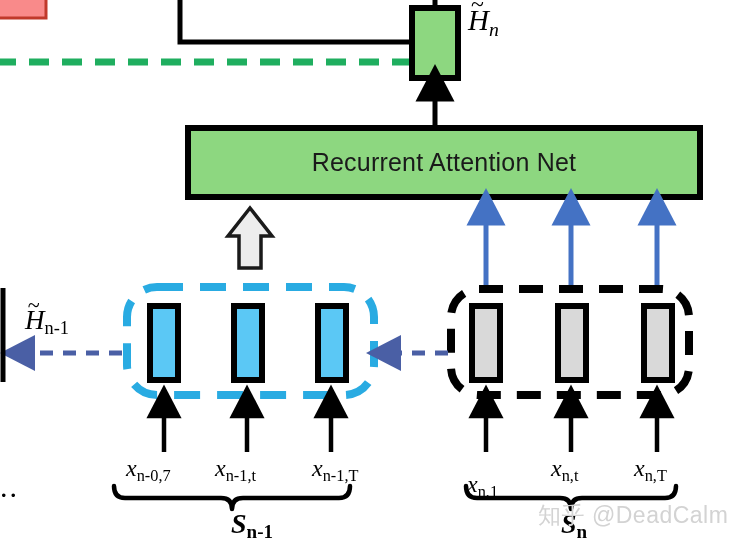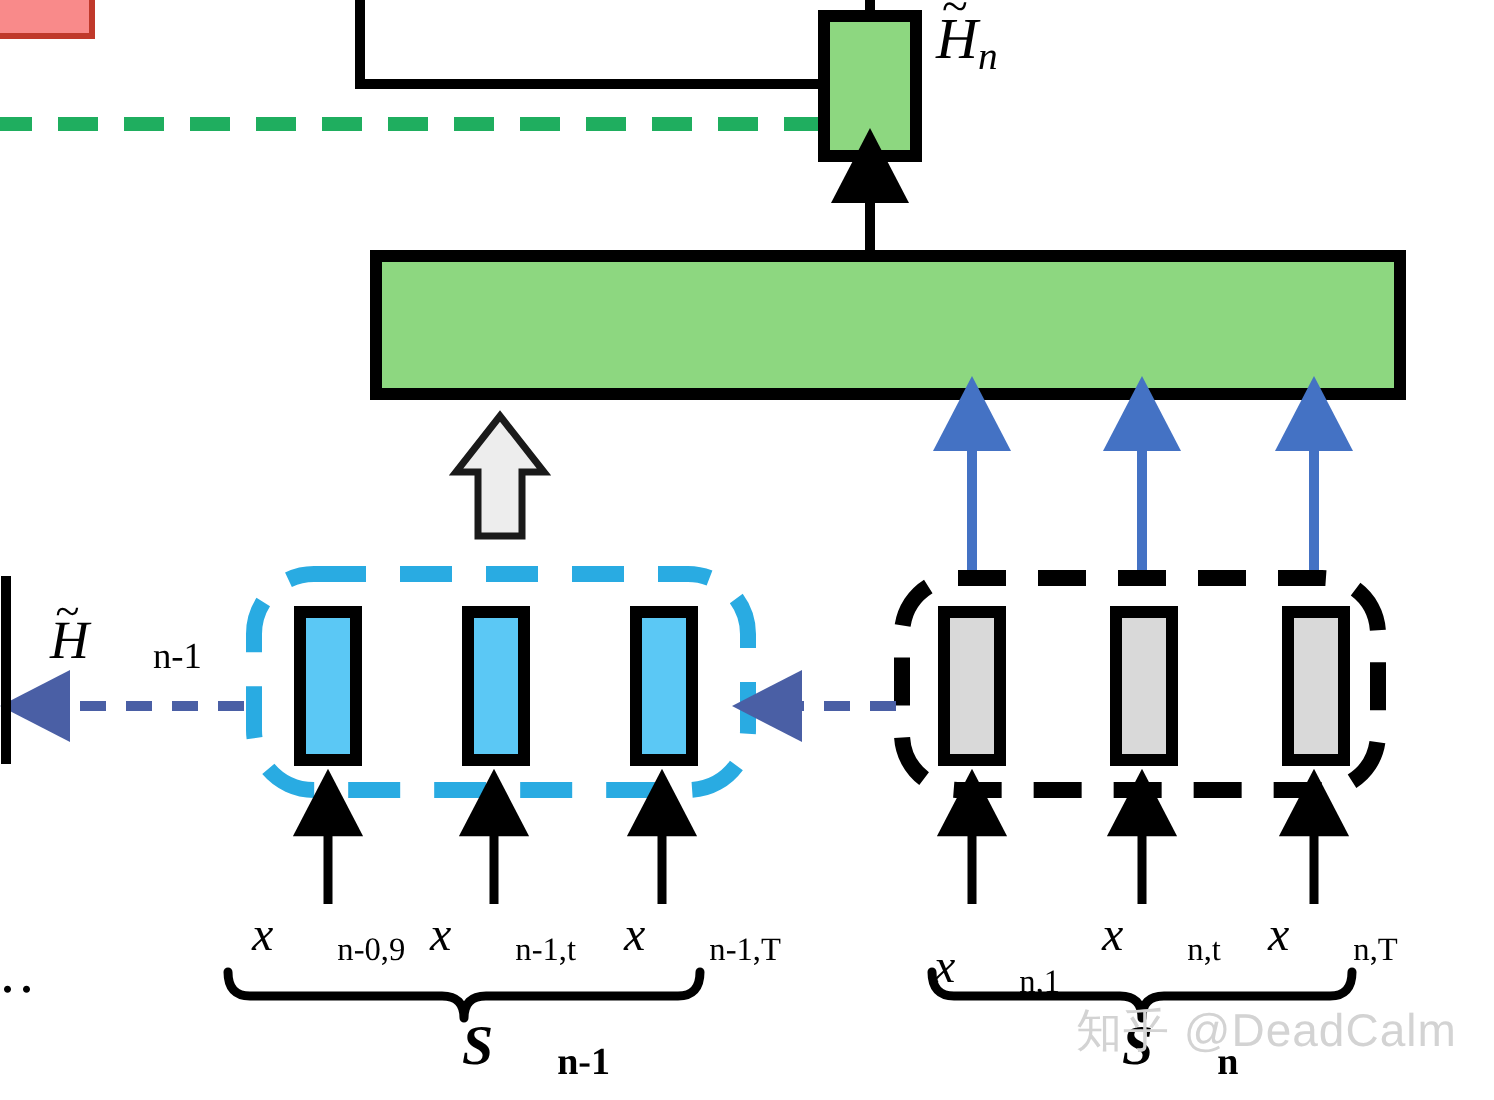--- a/index.html
+++ b/index.html
@@ -49,21 +49,20 @@
   }
   .sub {
     font-size: 0.68em;
     vertical-align: -0.28em;
     font-style: italic;
   }
   .subn {
     font-size: 0.68em;
     vertical-align: -0.28em;
     font-style: normal;
-    margin-left: 32px;
   }
   .tilde-wrap {
     position: relative;
     display: inline-block;
   }
   .tilde-wrap > .tchar {
     font-style: italic;
   }
   .tilde-wrap > .tmark {
     position: absolute;
@@ -174,30 +173,31 @@
              q11,0 11,-12" fill="none" stroke="#000000" stroke-width="4.5" stroke-linecap="round" stroke-linejoin="round"></path>
   </svg>
 
   <div class="lbl" style="left:468px; top:4px; font-size:29px;">
     <span class="tilde-wrap">
       <span class="tchar">H</span>
       <span class="tmark">~</span>
     </span><span class="sub">n</span>
   </div>
 
+  <div class="ran-label">Recurrent Attention Net</div>
 
   <div class="lbl" style="left:25px; top:305px; font-size:27px;">
     <span class="tilde-wrap">
       <span class="tchar">H</span>
       <span class="tmark">~</span>
     </span><span class="subn">n-1</span>
   </div>
 
   <div class="lbl" style="left:126px; top:455px; font-size:24px;">
-    <span class="mathvar">x</span><span class="subn">n-0,9</span>
+    <span class="mathvar">x</span><span class="subn">n-0,7</span>
   </div>
   <div class="lbl" style="left:215px; top:455px; font-size:24px;">
     <span class="mathvar">x</span><span class="subn">n-1,t</span>
   </div>
   <div class="lbl" style="left:312px; top:455px; font-size:24px;">
     <span class="mathvar">x</span><span class="subn">n-1,T</span>
   </div>
 
   <div class="lbl" style="left:467px; top:471px; font-size:24px;">
     <span class="mathvar">x</span><span class="subn">n,1</span>

